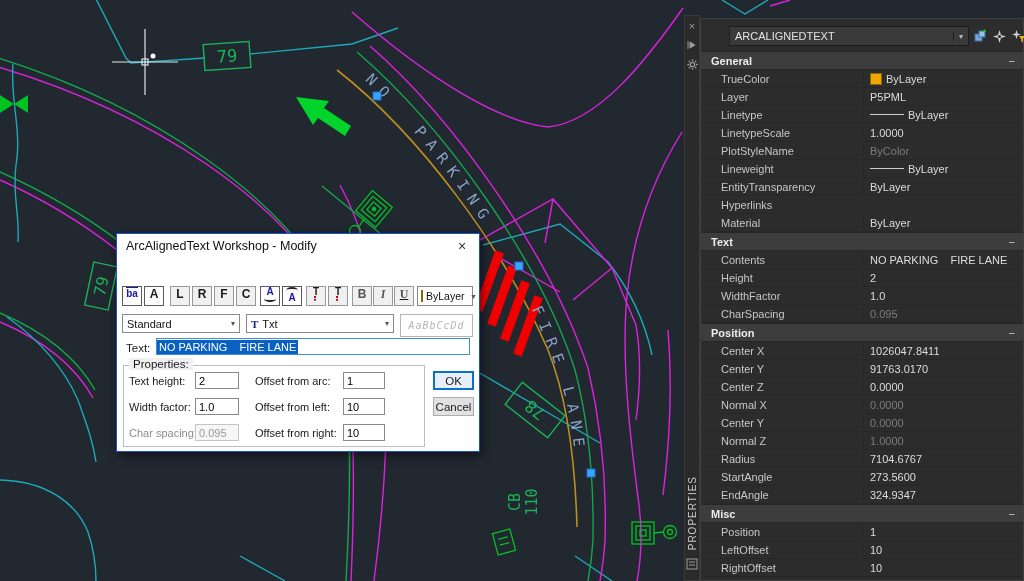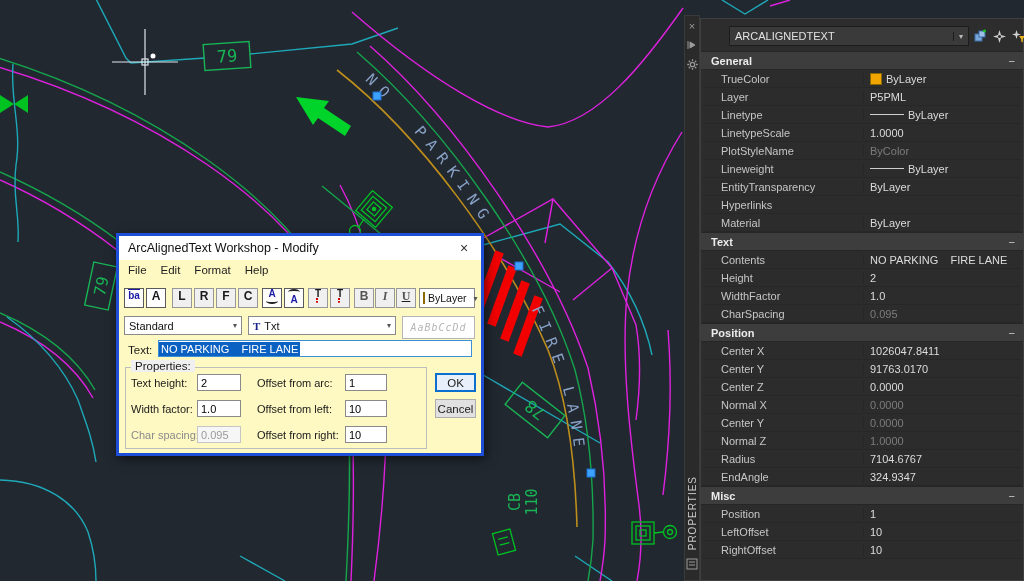--- a/index.html
+++ b/index.html
@@ -30,21 +30,21 @@
   .prow{height:17px;border-bottom:1px solid #272727;display:flex;align-items:center;
       background:#2c2c2c;margin:0 2px;}
   .plabel{flex:0 0 142px;padding-left:18px;color:#c6c6c6;white-space:nowrap;overflow:hidden;}
   .pval{flex:1;padding-left:6px;border-left:1px solid #272727;color:#dcdcdc;
       white-space:pre;overflow:hidden;display:flex;align-items:center;gap:4px;}
   .pval.muted{color:#7c7c7c;}
   .swatch{width:10px;height:10px;background:#f0a500;border:1px solid #8a6a00;display:inline-block;}
   .linetype-line{width:34px;height:0;border-top:1px solid #cfcfcf;display:inline-block;}
   
   #dialog{position:absolute;left:116px;top:233px;width:362px;height:217px;
-      background:#fef9c3;border:3px solid #1d4ed8;box-shadow:2px 3px 10px rgba(0,0,0,.55);
+      background:#ffffff;border:1px solid #1d4ed8;box-shadow:2px 3px 10px rgba(0,0,0,.55);
       font-size:11px;color:#1a1a1a;}
   #dlg-title{position:absolute;left:0;top:0;right:0;height:24px;background:#ffffff;
       display:flex;align-items:center;}
   #dlg-title .t{padding-left:9px;font-size:12.5px;color:#111;}
   #dlg-close{position:absolute;right:0;top:0;width:34px;height:24px;display:flex;
       align-items:center;justify-content:center;font-size:14px;color:#333;cursor:pointer;}
   #dlg-menu{position:absolute;left:2px;top:24px;height:19px;display:flex;align-items:center;}
   .menu-item{padding:0 7px;font-size:11.5px;color:#222;cursor:pointer;}
   .tbtn{position:absolute;top:52px;width:20px;height:20px;background:#f0f0f0;
       border:1px solid #979797;box-sizing:border-box;display:flex;align-items:flex-start;
@@ -208,26 +208,20 @@
     <circle cx="153" cy="56" r="2.5" fill="#ffffff" stroke="none"></circle>
   </g>
 </svg>
 </div>
 
 <div id="dialog">
   <div id="dlg-title">
     <span class="t">ArcAlignedText Workshop - Modify</span>
   </div>
   <div id="dlg-close">×</div>
-  <div id="dlg-menu">
-    <span class="menu-item">File</span>
-    <span class="menu-item">Edit</span>
-    <span class="menu-item">Format</span>
-    <span class="menu-item">Help</span>
-  </div>
 
   <div class="tbtn flat" style="left:5px;">
     <span class="blue" style="font-size:10px;border-top:1px solid #1a1aa6;">ba</span>
     </div>
   <div class="tbtn flat" style="left:27px;">
     <span>A</span>
     </div>
   <div class="tbtn" style="left:53px;">
     <span>L</span>
     </div>
@@ -467,20 +461,24 @@
     </div>
   <div class="prow">
     <span class="plabel">Normal Z</span>
     <span class="pval muted">1.0000</span>
     </div>
   <div class="prow">
     <span class="plabel">Radius</span>
     <span class="pval">7104.6767</span>
     </div>
   <div class="prow">
+    <span class="plabel">StartAngle</span>
+    <span class="pval">273.5600</span>
+    </div>
+  <div class="prow">
     <span class="plabel">EndAngle</span>
     <span class="pval">324.9347</span>
     </div>
 
   <div class="sec-head">
     <span>Misc</span>
     <span class="min">−</span>
   </div>
   <div class="prow">
     <span class="plabel">Position</span>

